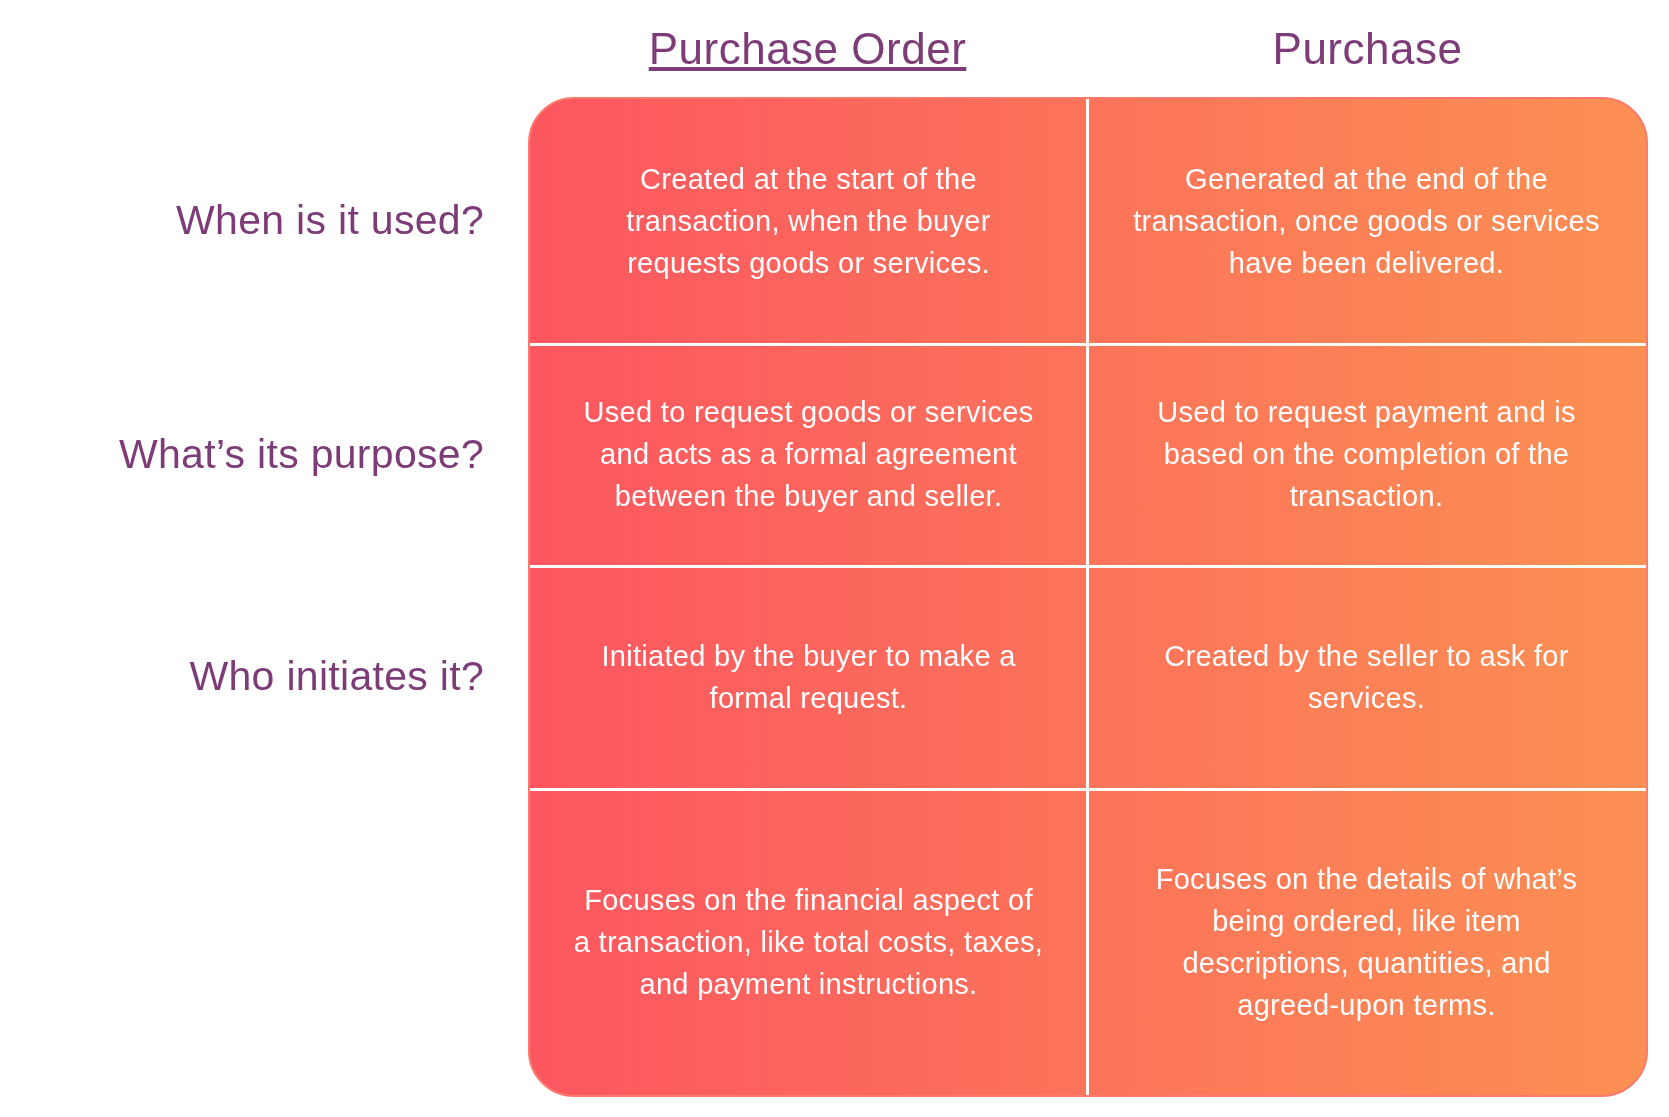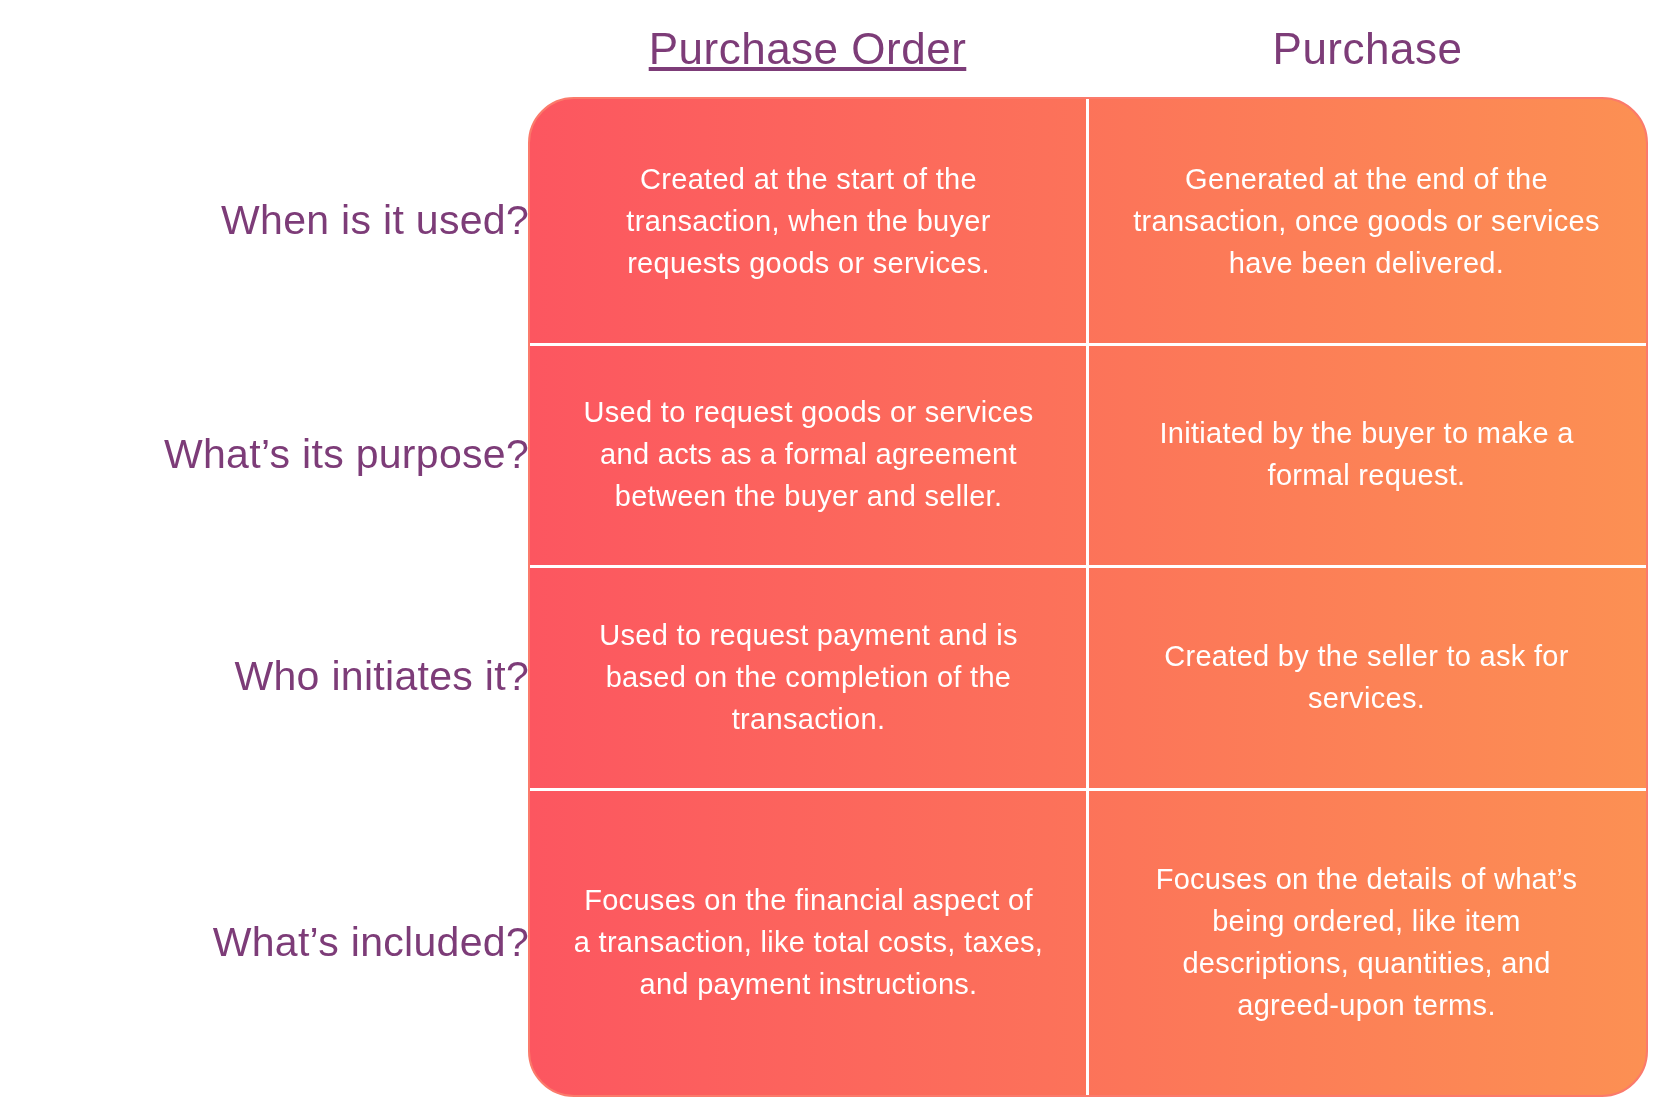--- a/index.html
+++ b/index.html
@@ -62,21 +62,20 @@
   .h-divider.d2{top:466px;}
   .h-divider.d3{top:689px;}
 
   
   .row-label{
     position:absolute;left:0;width:484px;
     display:flex;align-items:center;justify-content:flex-end;
     color:#7d3c78;
     font-size:41px;font-weight:500;letter-spacing:0.3px;
     text-align:right;
-    padding-left:45px;
   }
   .row-label.r1{top:97px;height:246px;}
   .row-label.r2{top:343px;height:222px;}
   .row-label.r3{top:565px;height:223px;}
   .row-label.r4{top:788px;height:309px;}
 </style>
 </head>
 <body>
 
 <div class="canvas">
@@ -90,43 +89,40 @@
 
   <div class="row-label r1">
     <span>When is it used?</span>
   </div>
   <div class="row-label r2">
     <span>What’s its purpose?</span>
   </div>
   <div class="row-label r3">
     <span>Who initiates it?</span>
   </div>
-  <div class="row-label r4">
-    <span>What’s included?</span>
-  </div>
 
   <div class="table-card">
     <div class="cell-grid">
 
       <div class="cell">
         <p>Created at the start of the transaction, when the buyer requests goods or services.</p>
       </div>
       <div class="cell">
         <p>Generated at the end of the transaction, once goods or services have been delivered.</p>
       </div>
 
       <div class="cell">
         <p>Used to request goods or services and acts as a formal agreement between the buyer and seller.</p>
       </div>
       <div class="cell">
-        <p>Initiated by the buyer to make a formal request.</p>
+        <p>Used to request payment and is based on the completion of the transaction.</p>
       </div>
 
       <div class="cell">
-        <p>Used to request payment and is based on the completion of the transaction.</p>
+        <p>Initiated by the buyer to make a formal request.</p>
       </div>
       <div class="cell">
         <p>Created by the seller to ask for services.</p>
       </div>
 
       <div class="cell">
         <p>Focuses on the financial aspect of a transaction, like total costs, taxes, and payment instructions.</p>
       </div>
       <div class="cell">
         <p>Focuses on the details of what’s being ordered, like item descriptions, quantities, and agreed-upon terms.</p>

